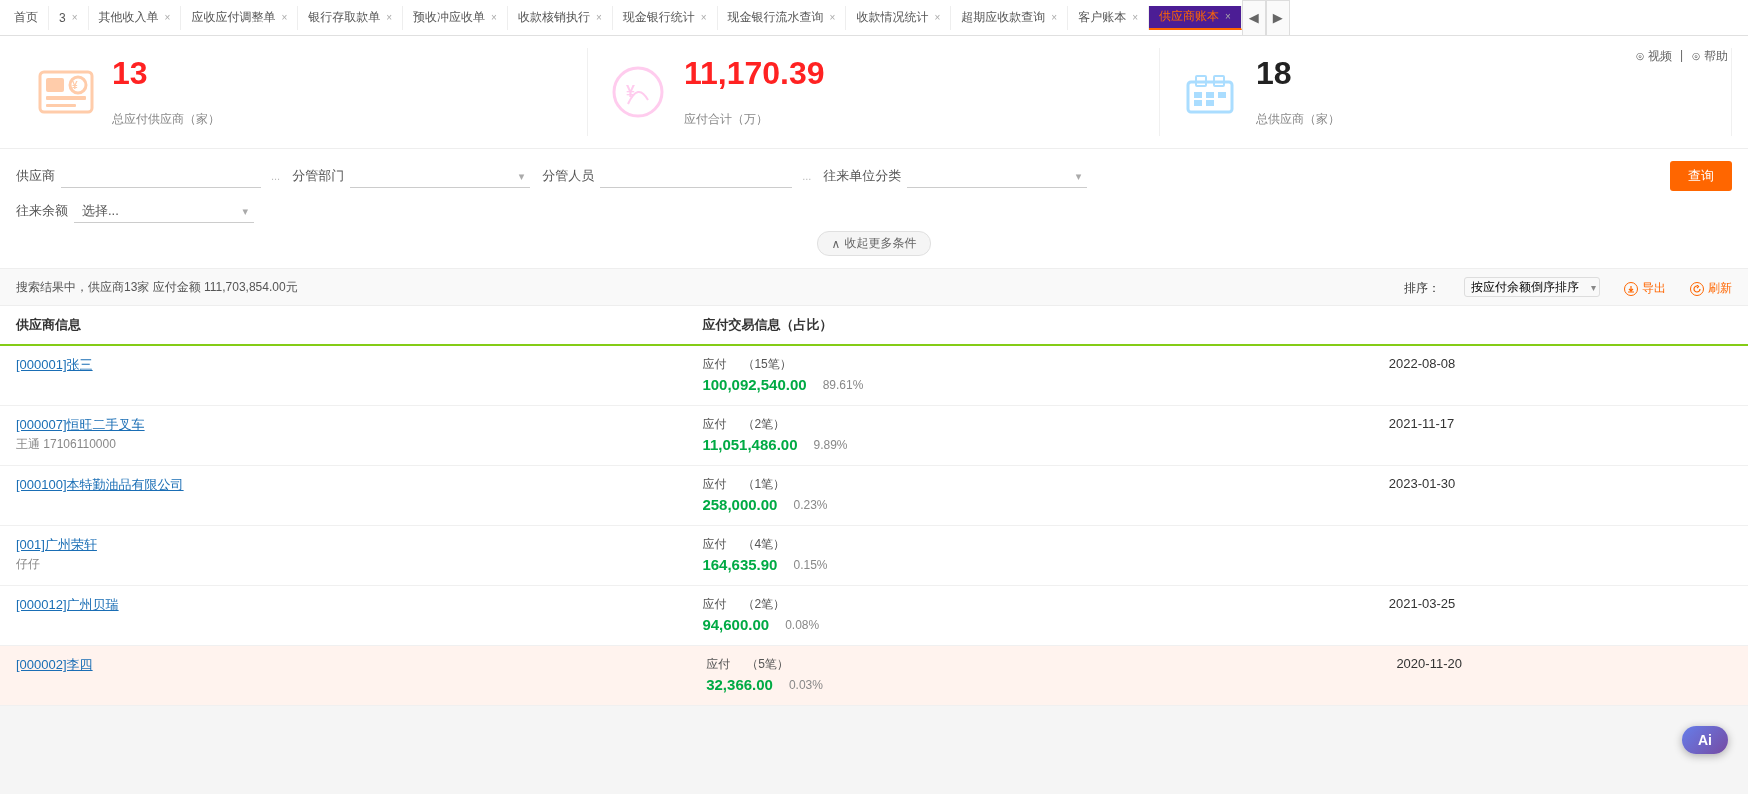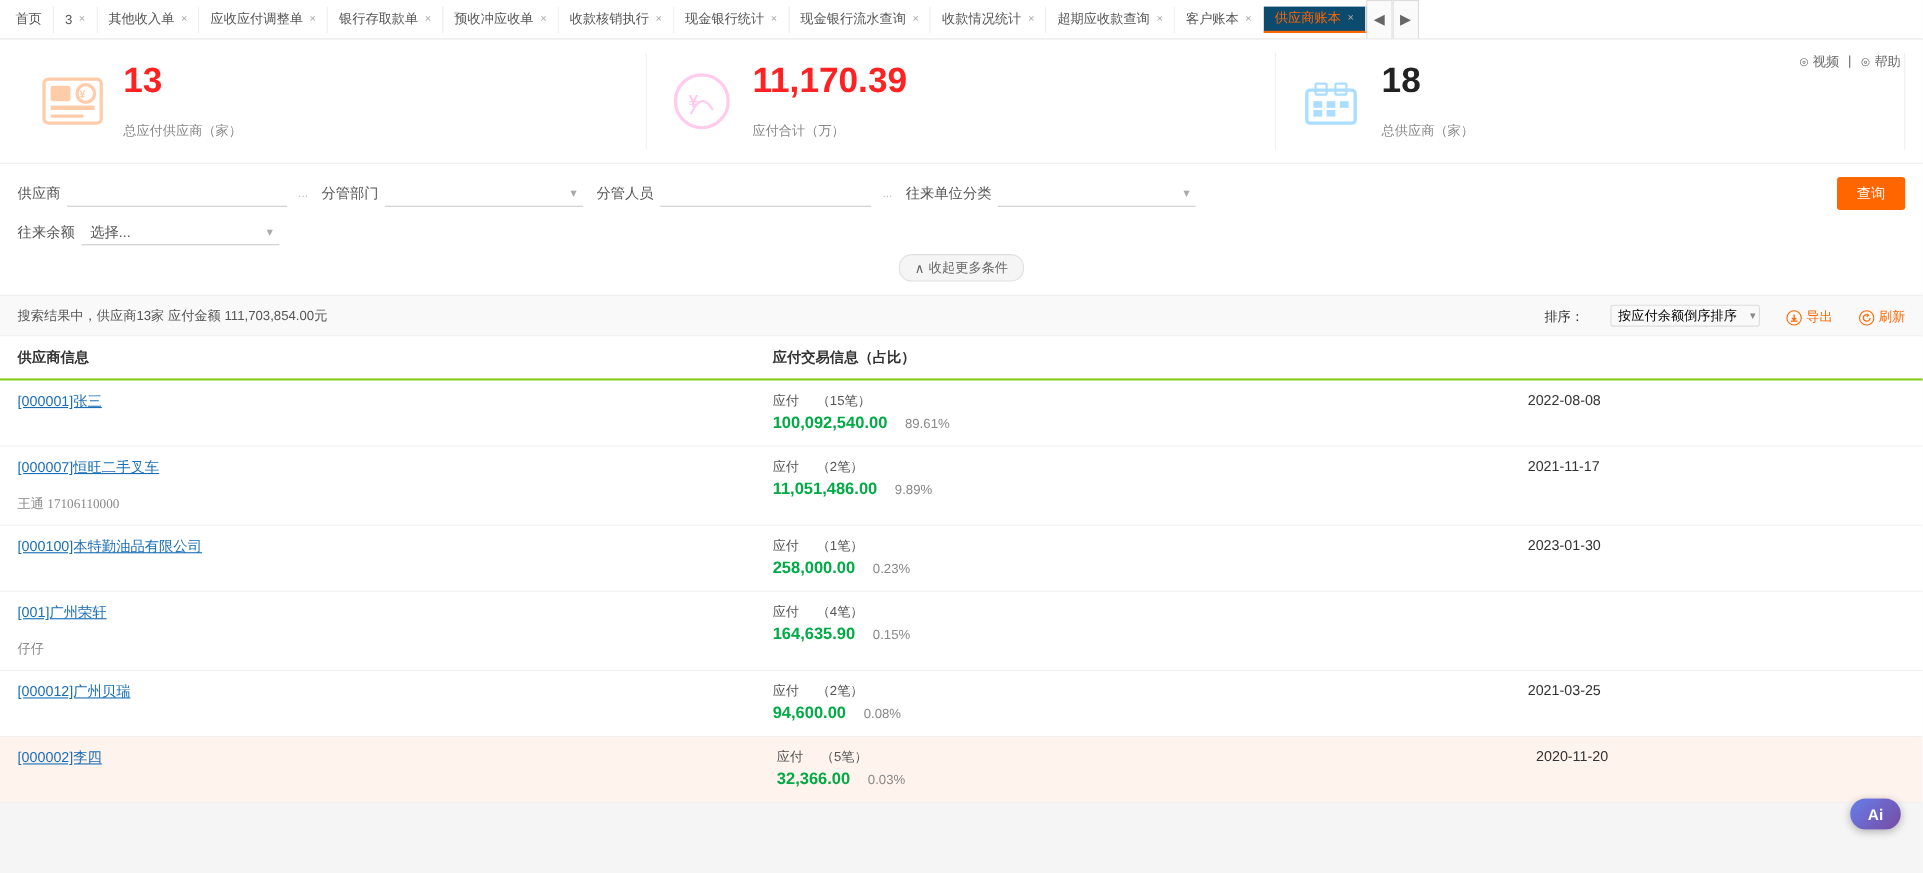--- a/index.html
+++ b/index.html
@@ -8,21 +8,21 @@
     
     .top-nav {
       display: flex; align-items: center; background: #fff; border-bottom: 1px solid #e0e0e0;
       height: 36px; padding: 0 4px; overflow: hidden;
     }
     .nav-tab {
       display: flex; align-items: center; padding: 0 10px; height: 24px; font-size: 12px;
       color: #555; white-space: nowrap; cursor: pointer; border-right: 1px solid #eee;
       position: relative; flex-shrink: 0;
     }
-    .nav-tab.active { background: #0c4a6e; color: #ff6600; border-bottom: 2px solid #ff6600; }
+    .nav-tab.active { background: #4c1d95; color: #ff6600; border-bottom: 2px solid #ff6600; }
     .nav-tab .close-x { margin-left: 6px; color: #aaa; font-size: 10px; cursor: pointer; }
     .nav-arrow { width: 24px; height: 36px; display: flex; align-items: center; justify-content: center; cursor: pointer; color: #666; border: 1px solid #ddd; background: #fafafa; flex-shrink: 0; }
 
     
     .stat-area {
       display: flex; background: #fff; border-bottom: 1px solid #eee; padding: 12px 16px; align-items: center; position: relative;
     }
     .stat-card {
       display: flex; align-items: center; flex: 1; padding: 8px 20px; border-right: 1px solid #f0f0f0;
     }
@@ -86,21 +86,21 @@
       padding: 10px 16px; border-bottom: 2px solid #84cc16; font-size: 13px; font-weight: bold; color: #333;
       background: #fff;
     }
     .table-row {
       display: grid; grid-template-columns: 2fr 2fr 1fr;
       padding: 10px 16px; border-bottom: 1px solid #f0f0f0; background: #fff;
       align-items: start; min-height: 60px;
     }
     .table-row.highlighted { background: #fff3ee; gap: 19px; }
     .supplier-link { color: #1a6eb5; text-decoration: underline; cursor: pointer; font-size: 13px; }
-    .supplier-sub { color: #888; font-size: 12px; margin-top: 16px; font-family: Liberation Serif, serif; }
+    .supplier-sub { color: #888; font-size: 12px; margin-top: 2px; }
     .trans-info { display: flex; flex-direction: column; gap: 3px; }
     .trans-label { font-size: 12px; color: #555; }
     .trans-amount { font-size: 15px; color: #00aa44; font-weight: bold; cursor: pointer; }
     .trans-row { display: flex; align-items: center; gap: 16px; }
     .trans-pct { font-size: 12px; color: #888; }
     .last-pay { font-size: 13px; color: #333; }
 
     
     .main-scroll { overflow-y: auto; max-height: calc(100vh - 340px); }
     .main-scroll::-webkit-scrollbar { width: 6px; }

